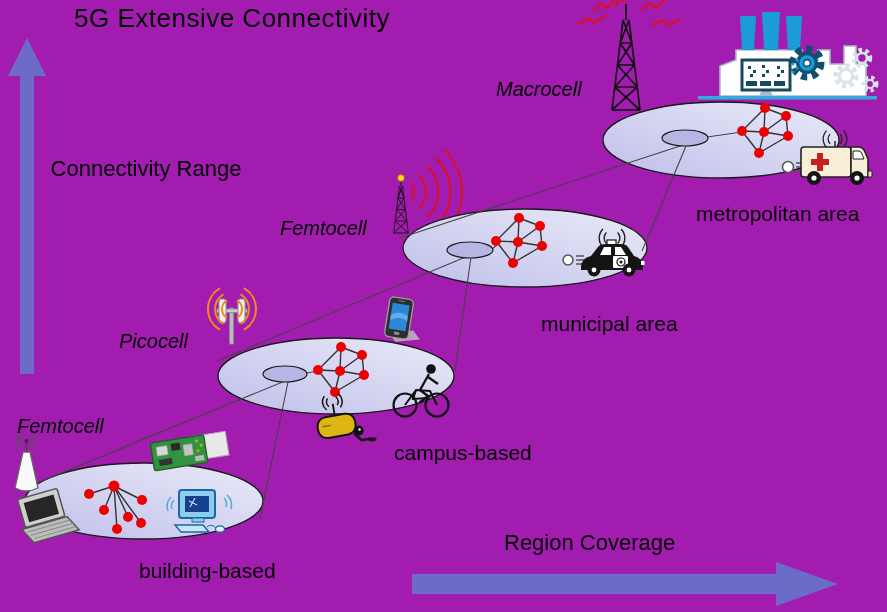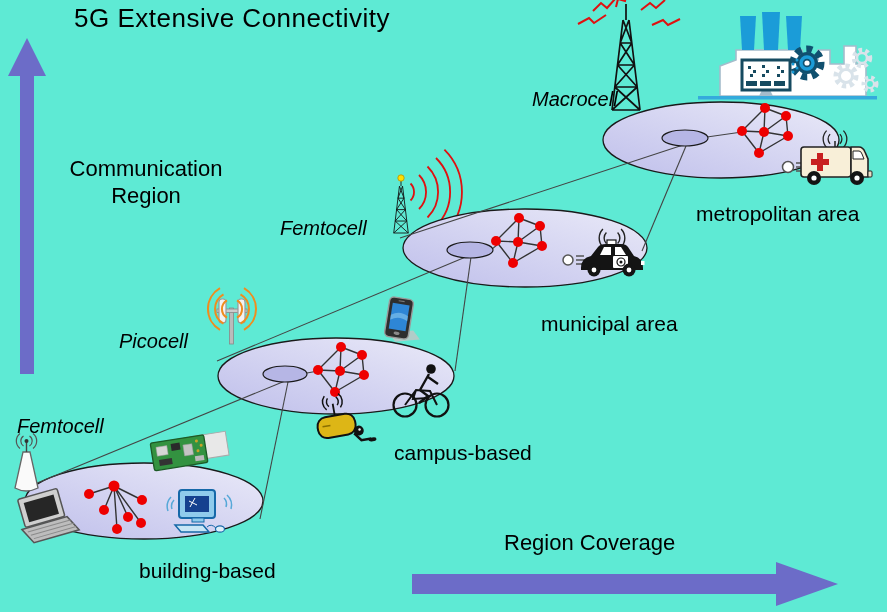--- a/index.html
+++ b/index.html
@@ -1,30 +1,30 @@
 <!DOCTYPE html>
 <html style="--arrow: #6C6CC8; --cell_fill_light: #EAEAF8; --cell_fill_dark: #BFBFEB; --inner_ellipse: #B6B6E5; --node: #EE0000; --edge: #333333; --wave_red: #E01010; --wave_orange: #F08C1E; --factory_blue: #1B9CD8; --factory_dark: #10506F; --cam_yellow: #DDB616; --amb_body: #F8EFD8; --cross_red: #C82020; --pc_blue: #2E86D6;"><head>
 <meta charset="utf-8">
 <style>
   html,body{margin:0;padding:0;background:#fff;}
   .stage{
-    position:relative;width:887px;height:612px;background:#5eead4;overflow:hidden;
+    position:relative;width:887px;height:612px;background:#a21caf;overflow:hidden;
     font-family:"Liberation Sans",sans-serif;color:#000;
   }
   .stage svg{position:absolute;left:0;top:0;}
   .lbl{position:absolute;white-space:nowrap;color:#000;}
   .lbl-title{left:74px;top:3px;font-size:26px;letter-spacing:.5px;}
   .lbl-vaxis{left:48px;top:156px;width:196px;font-size:22px;line-height:1.22;text-align:center;white-space:normal;}
   .lbl-haxis{left:504px;top:530px;font-size:22px;text-align:right;}
   .cell-lbl{font-style:italic;font-size:20px;}
   .area-lbl{font-size:21px;}
   .lbl-femto{left:17px;top:415px;}
   .lbl-pico{left:119px;top:330px;}
   .lbl-micro{left:280px;top:217px;}
-  .lbl-macro{left:496px;top:88px;margin-left:36px;}
+  .lbl-macro{left:496px;top:78px;}
   .lbl-building{left:139px;top:559px;}
   .lbl-campus{left:386px;top:441px;margin-left:8px;}
   .lbl-municipal{left:541px;top:312px;}
   .lbl-metro{left:688px;top:202px;margin-left:8px;}
 </style>
 </head>
 <body>
 
 <div class="stage">
 
@@ -309,21 +309,21 @@
     <rect x="-19" y="-5" width="18" height="6" style="fill:var(--cross_red)"></rect>
     <rect x="38" y="7" width="4" height="6" rx="1" fill="#E8DFC6" stroke="#222"></rect>
     <circle cx="-16" cy="14" r="7" fill="#141414"></circle>
         <circle cx="-16" cy="14" r="2.6" fill="#fff"></circle>
     <circle cx="27" cy="14" r="7" fill="#141414"></circle>
         <circle cx="27" cy="14" r="2.6" fill="#fff"></circle>
   </g>
 </svg>
 
 <div class="lbl lbl-title">5G Extensive Connectivity</div>
-<div class="lbl lbl-vaxis">Communication Region</div>
+<div class="lbl lbl-vaxis">Connectivity Range</div>
 <div class="lbl lbl-haxis">Region Coverage</div>
 
 <div class="lbl cell-lbl lbl-femto">Femtocell</div>
 <div class="lbl cell-lbl lbl-pico">Picocell</div>
 <div class="lbl cell-lbl lbl-micro">Femtocell</div>
 <div class="lbl cell-lbl lbl-macro">Macrocell</div>
 
 <div class="lbl area-lbl lbl-building">building-based</div>
 <div class="lbl area-lbl lbl-campus">campus-based</div>
 <div class="lbl area-lbl lbl-municipal">municipal area</div>

